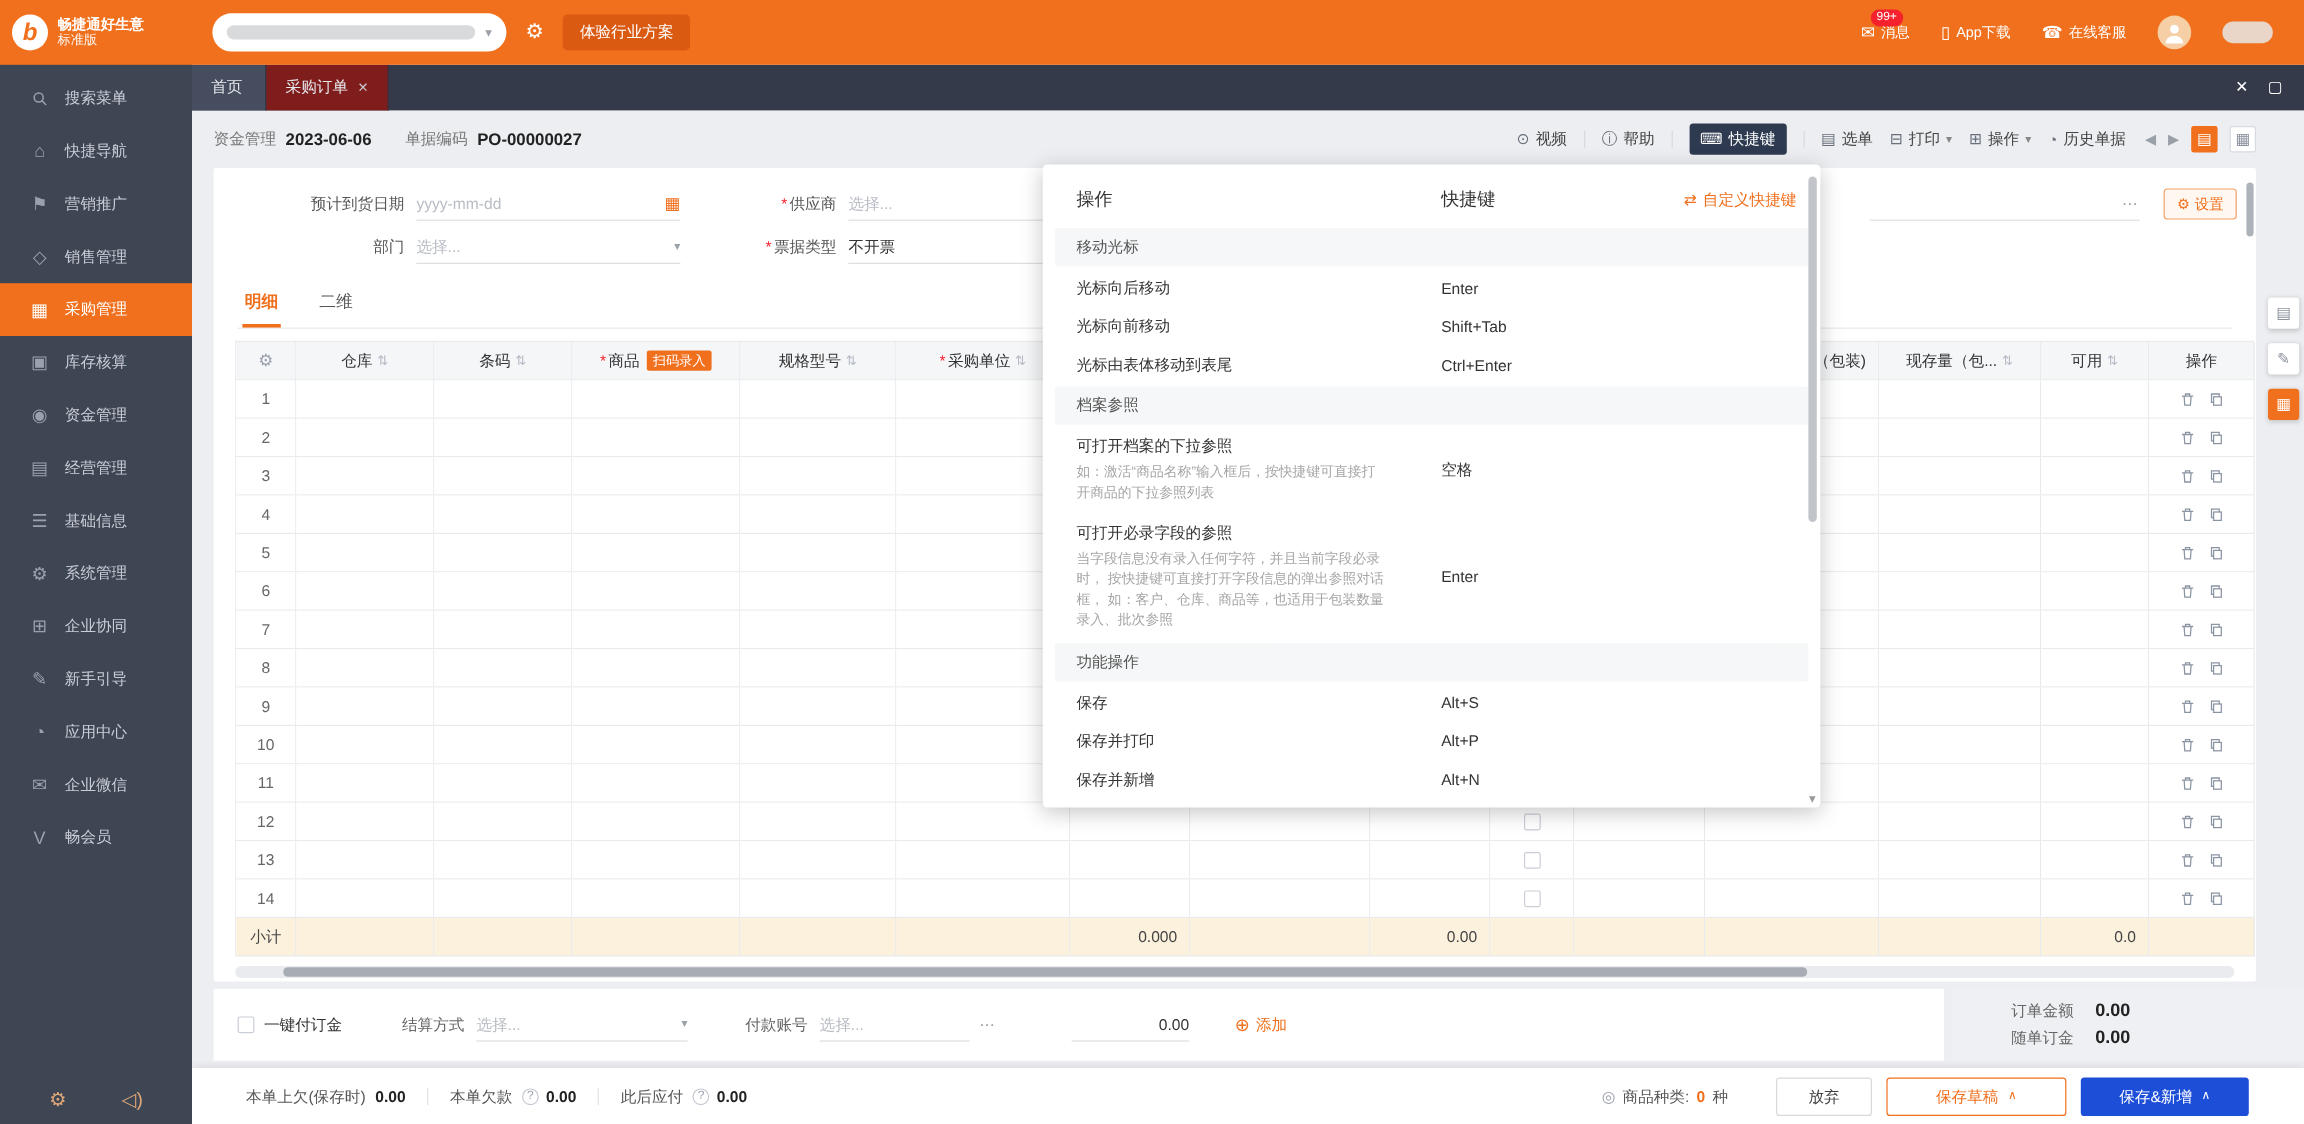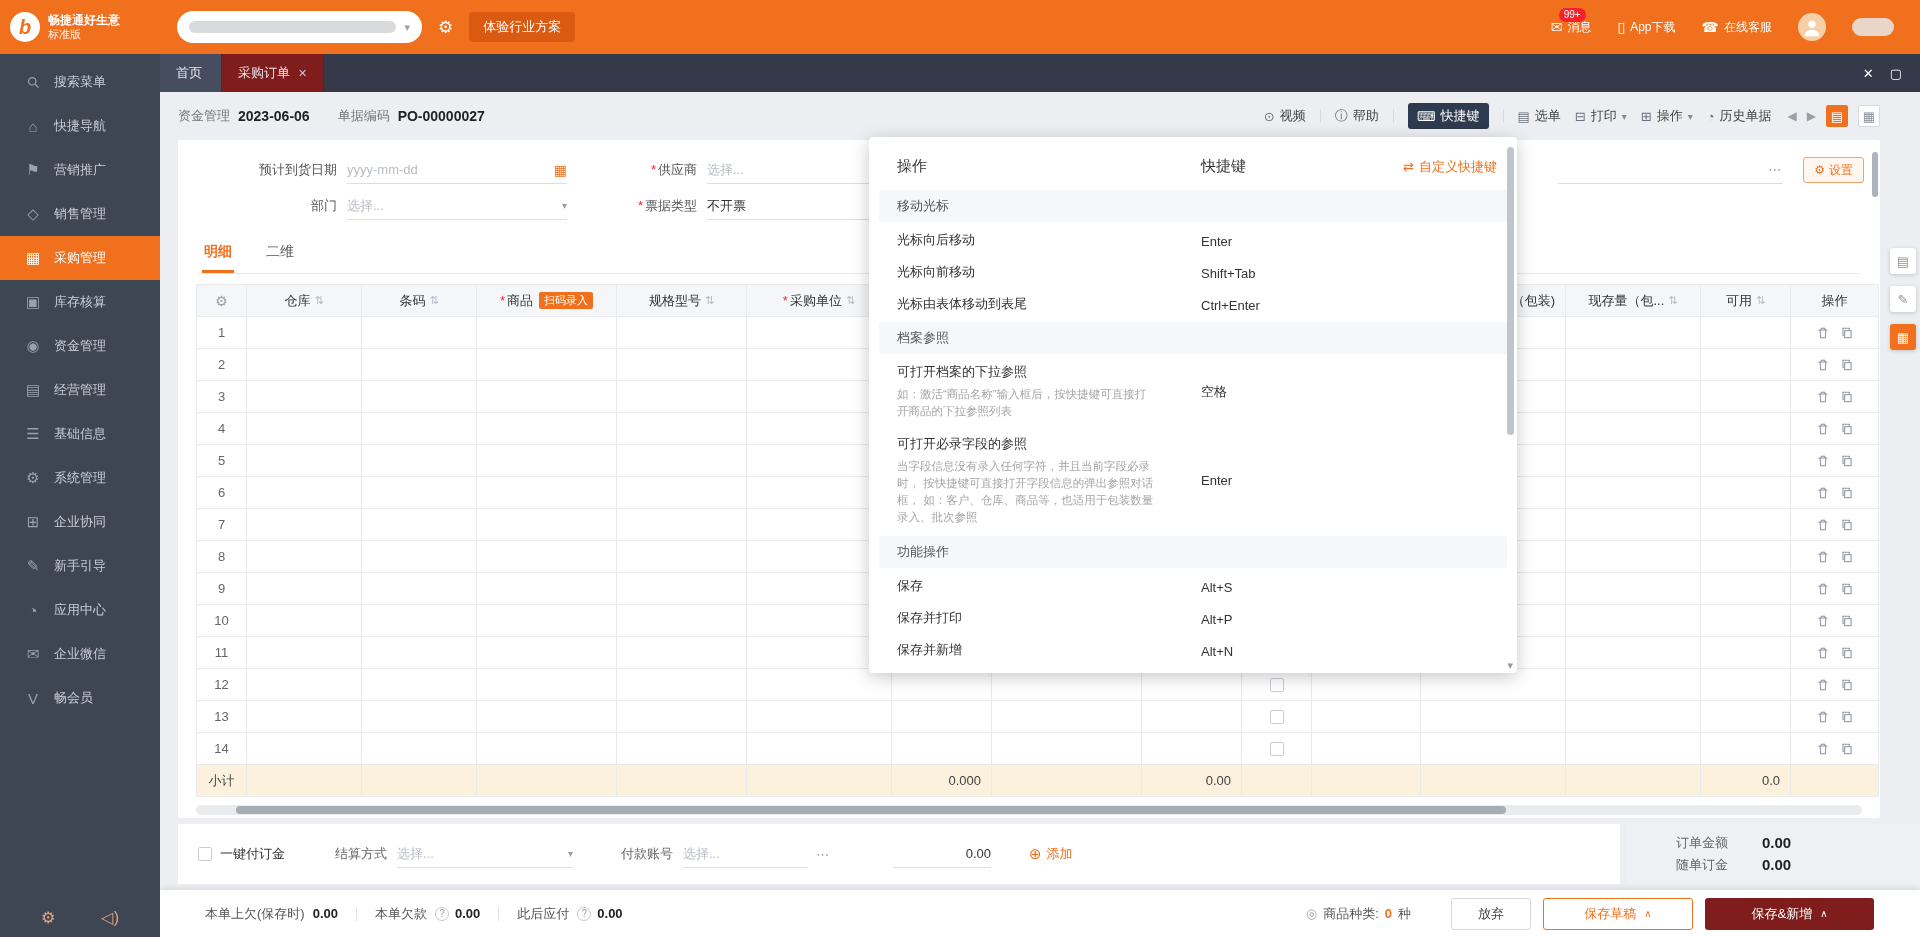--- a/index.html
+++ b/index.html
@@ -94,51 +94,51 @@
   .hthumb{position:absolute;left:40px;top:1px;width:1270px;height:8px;background:#A8ADB5;border-radius:4px}
   .vscroll{position:absolute;right:2px;top:12px;width:6px;height:45px;background:#AEB3BA;border-radius:3px}
 
   .pay-band{position:absolute;left:18px;top:770px;width:1442px;height:60px;background:#fff;display:flex;align-items:center;padding-left:20px}
   .pay-lbl{color:#666;margin-right:10px;white-space:nowrap}
   .pay-sel{width:176px}
   .amt-in{width:98px;justify-content:flex-end;color:#333}
   .add-link{display:flex;align-items:center;gap:5px;color:#F0701D;margin-left:38px;cursor:pointer}
   .add-link .plus{font-size:15px}
   .summary{position:absolute;left:1467px;right:0;top:770px;height:60px;background:#EEF0F3;padding:8px 0 0 49px;line-height:22px}
-  .sum-row{display:flex;gap:34px}
+  .sum-row{display:flex;gap:18px}
   .sum-lbl{color:#666}
   .sum-val{color:#222;font-weight:700;font-size:15px}
 
   .bottombar{position:absolute;left:0;right:0;top:836px;height:47px;background:#fff;box-shadow:0 -2px 6px rgba(0,0,0,.08);display:flex;align-items:center;padding:0 46px 0 45px}
   .bb-lbl{color:#555;margin-right:8px;white-space:nowrap}
   .bb-val{color:#222;font-weight:700;margin-right:18px}
   .bb-sep{width:1px;height:14px;background:#E0E2E6;margin-right:18px}
   .info-c{width:14px;height:14px;border:1px solid #C4C9D1;border-radius:50%;color:#9AA1AC;font-size:10px;display:inline-flex;align-items:center;justify-content:center;margin-right:6px}
   .kinds{margin-left:auto;display:flex;align-items:center;gap:6px;color:#555;margin-right:40px}
   .kinds .ic{color:#9AA1AC}
   .kinds .num{color:#F0701D;font-weight:700}
   .btn{height:32px;border-radius:3px;display:flex;align-items:center;justify-content:center;cursor:pointer;font-size:13px}
   .btn-ghost{width:80px;background:#fff;border:1px solid #D9D9D9;color:#444;margin-right:12px}
   .btn-line{width:150px;background:#fff;border:1px solid #F0701D;color:#F0701D;gap:8px;margin-right:12px}
-  .btn-solid{width:169px;background:#7f1d1d;color:#fff;gap:8px}
+  .btn-solid{width:140px;background:#1d4ed8;color:#fff;gap:8px}
   .caret-up{font-size:10px}
 
   
   .floaters{position:absolute;left:1890px;top:248px;display:flex;flex-direction:column;gap:12px;z-index:8}
   .fl-btn{width:26px;height:26px;background:#fff;border-radius:3px;box-shadow:0 1px 4px rgba(0,0,0,.18);display:flex;align-items:center;justify-content:center;color:#8a919c;font-size:13px;cursor:pointer}
   .fl-btn.orange{background:#F0701D;color:#fff}
 
   
   .popup{position:absolute;left:869px;top:137px;width:648px;height:536px;background:#fff;border-radius:4px;box-shadow:0 4px 18px rgba(0,0,0,.22);z-index:50;overflow:hidden}
   .popup-head{display:flex;align-items:center;padding:20px 20px 12px 28px;font-size:15px;color:#333;font-weight:500}
   .ph-op{width:304px}
   .ph-key{flex:1}
   .customize{display:flex;align-items:center;gap:5px;color:#F0701D;font-size:13px;font-weight:400;cursor:pointer}
   .sc-section{margin:2px 10px;background:#F6F7F8;padding:7px 18px;color:#555;font-size:13px;border-radius:2px}
-  .sc-row{display:flex;align-items:flex-end;padding:7px 16px 7px 28px;font-size:13px;color:#333}
+  .sc-row{display:flex;align-items:center;padding:7px 16px 7px 28px;font-size:13px;color:#333}
   .sc-label{width:304px}
   .sc-desc{color:#A5A5A5;font-size:11.5px;line-height:1.5;margin-top:5px;width:258px}
   .sc-key{flex:1}
   .sc-key.mid{align-self:center}
   .popup-sb{position:absolute;right:3px;top:10px;width:7px;height:288px;background:#C1C4C9;border-radius:4px}
   .popup-more{position:absolute;right:4px;bottom:1px;color:#999;font-size:11px}
 </style>
 </head>
 <body>
 

